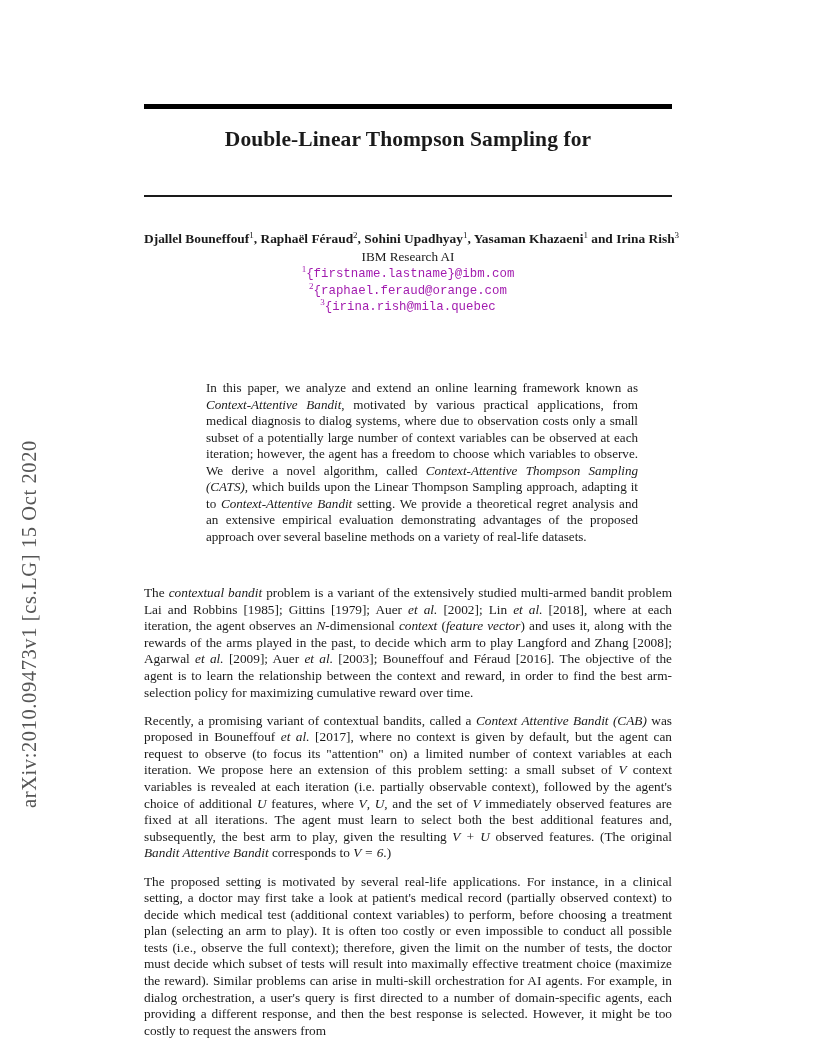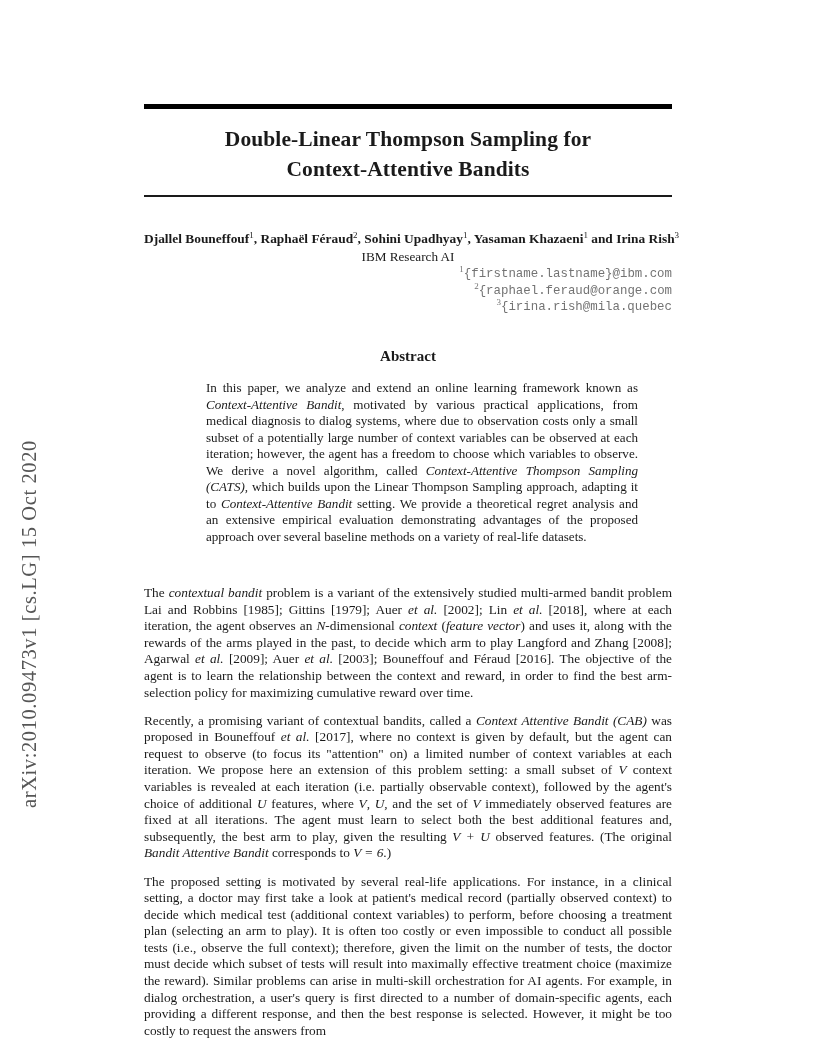--- a/index.html
+++ b/index.html
@@ -99,22 +99,21 @@
   }
   .affiliation-line {
     font-size: 13.2px;
     line-height: 18px;
     margin-top: 1px;
   }
   .email-line {
     font-family: "Liberation Mono", "DejaVu Sans Mono", monospace;
     font-size: 12.4px;
     line-height: 16.5px;
-    color: #737373;
-    text-align: right;
+    color: #a21caf;
   }
   .email-line sup {
     font-family: "Liberation Serif", "DejaVu Serif", serif;
     font-size: 9px;
     vertical-align: super;
     line-height: 0;
   }
 
   .abstract-heading {
     position: absolute;
@@ -177,34 +176,32 @@
 
 <div class="arxiv-stamp">arXiv:2010.09473v1  [cs.LG]  15 Oct 2020</div>
 
 <div class="page">
 
   <div class="rule-thick"></div>
   <div class="rule-thin"></div>
 
   <div class="title-block">
     <div class="title-line">Double-Linear Thompson Sampling for</div>
-    <div class="title-line">Context-Attentive Bandits</div>
   </div>
 
   <div class="authors-block">
     <div class="author-line">
       <span>Djallel Bouneffouf<sup>1</sup></span>, <span>Raphaël Féraud<sup>2</sup></span>, <span>Sohini Upadhyay<sup>1</sup></span>, <span>Yasaman Khazaeni<sup>1</sup></span> and <span>Irina Rish<sup>3</sup></span>
     </div>
     <div class="affiliation-line">IBM Research AI</div>
     <div class="email-line"><sup>1</sup>{firstname.lastname}@ibm.com</div>
     <div class="email-line"><sup>2</sup>{raphael.feraud@orange.com</div>
     <div class="email-line"><sup>3</sup>{irina.rish@mila.quebec</div>
   </div>
 
-  <div class="abstract-heading">Abstract</div>
 
   <div class="abstract-body">
     In this paper, we analyze and extend an online learning framework known as
     <i>Context-Attentive Bandit</i>, motivated by various practical applications, from medical
     diagnosis to dialog systems, where due to observation costs only a small subset of
     a potentially large number of context variables can be observed at each iteration;
     however, the agent has a freedom to choose which variables to observe. We derive
     a novel algorithm, called <i>Context-Attentive Thompson Sampling (CATS)</i>, which
     builds upon the Linear Thompson Sampling approach, adapting it to <i>Context-Attentive Bandit</i>
     setting. We provide a theoretical regret analysis and an extensive

